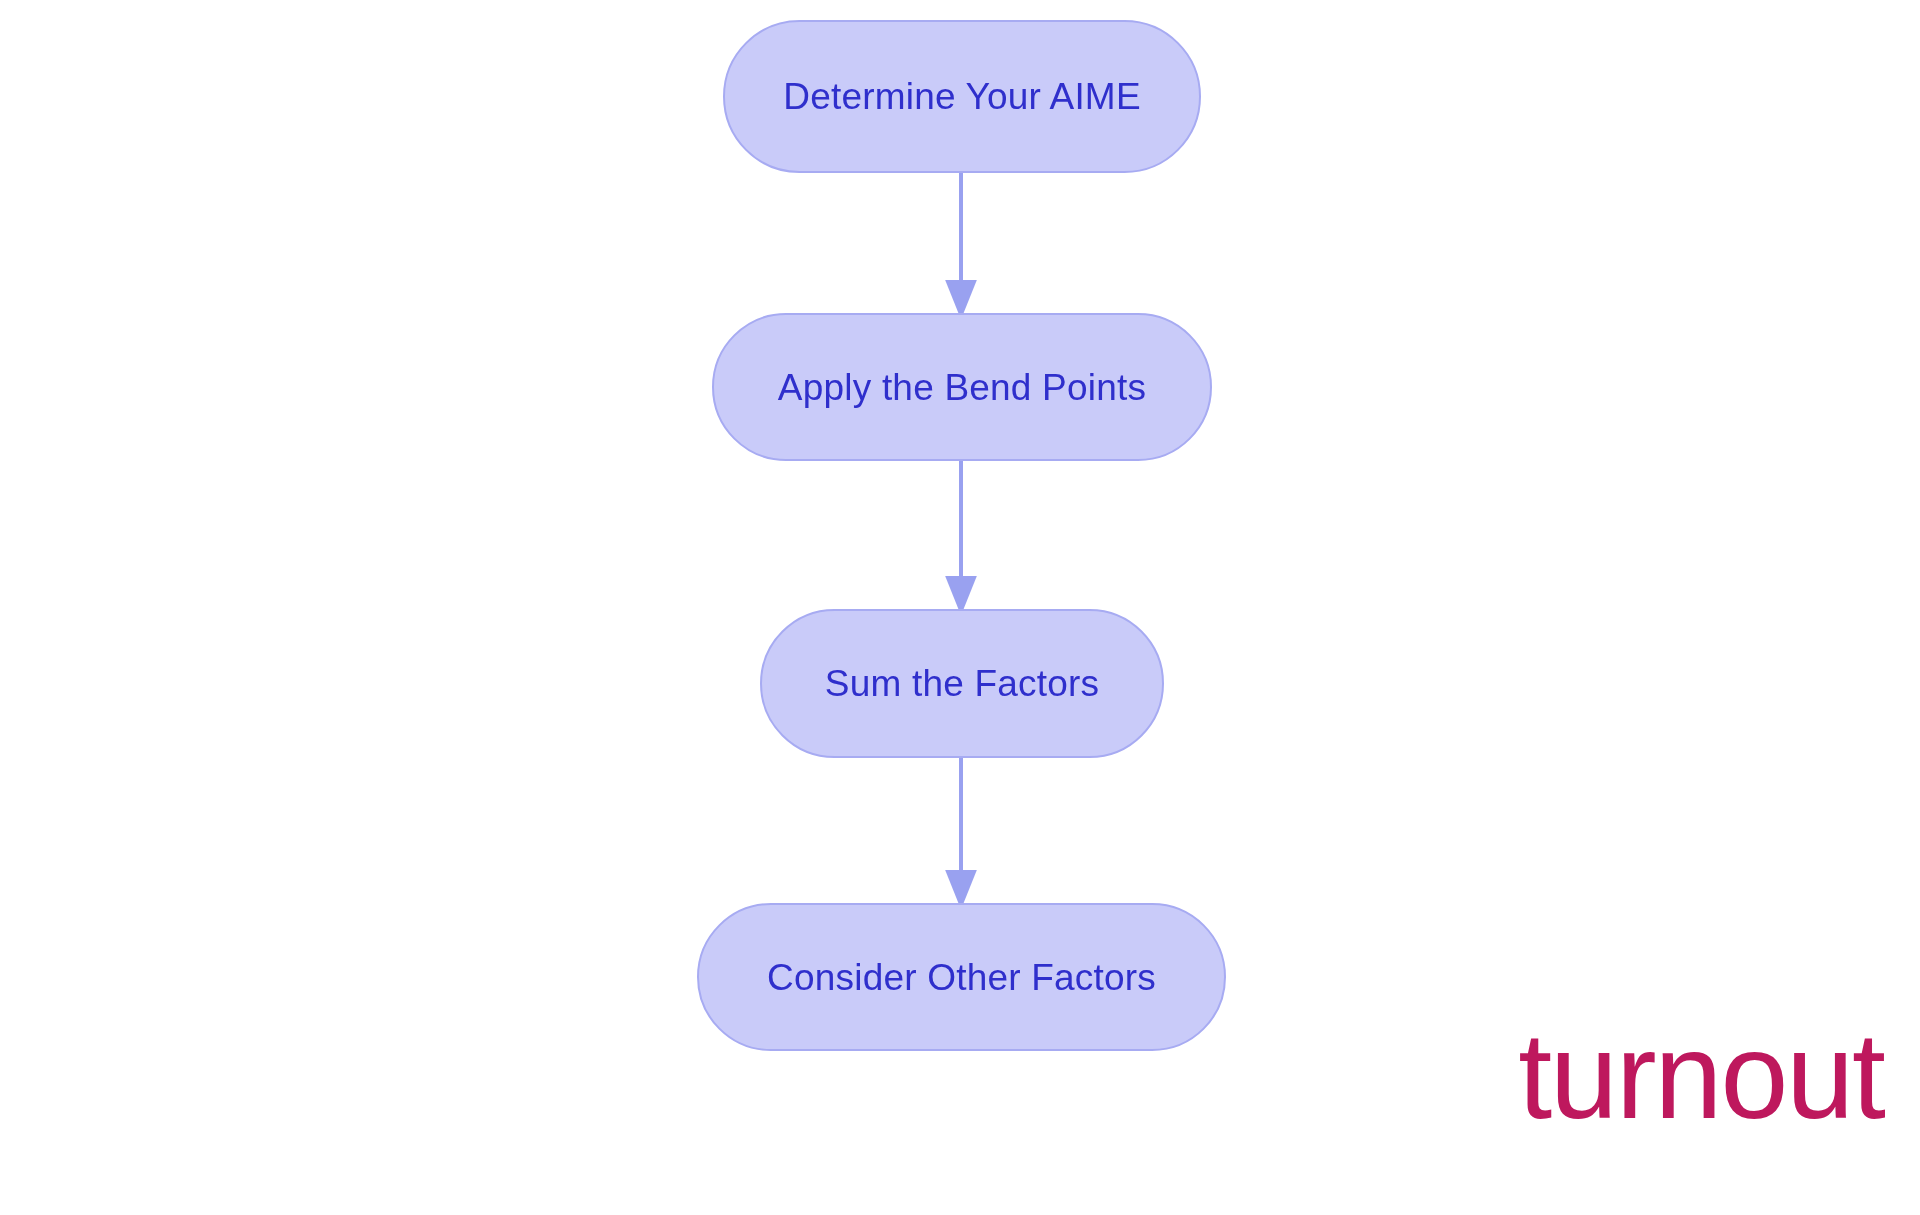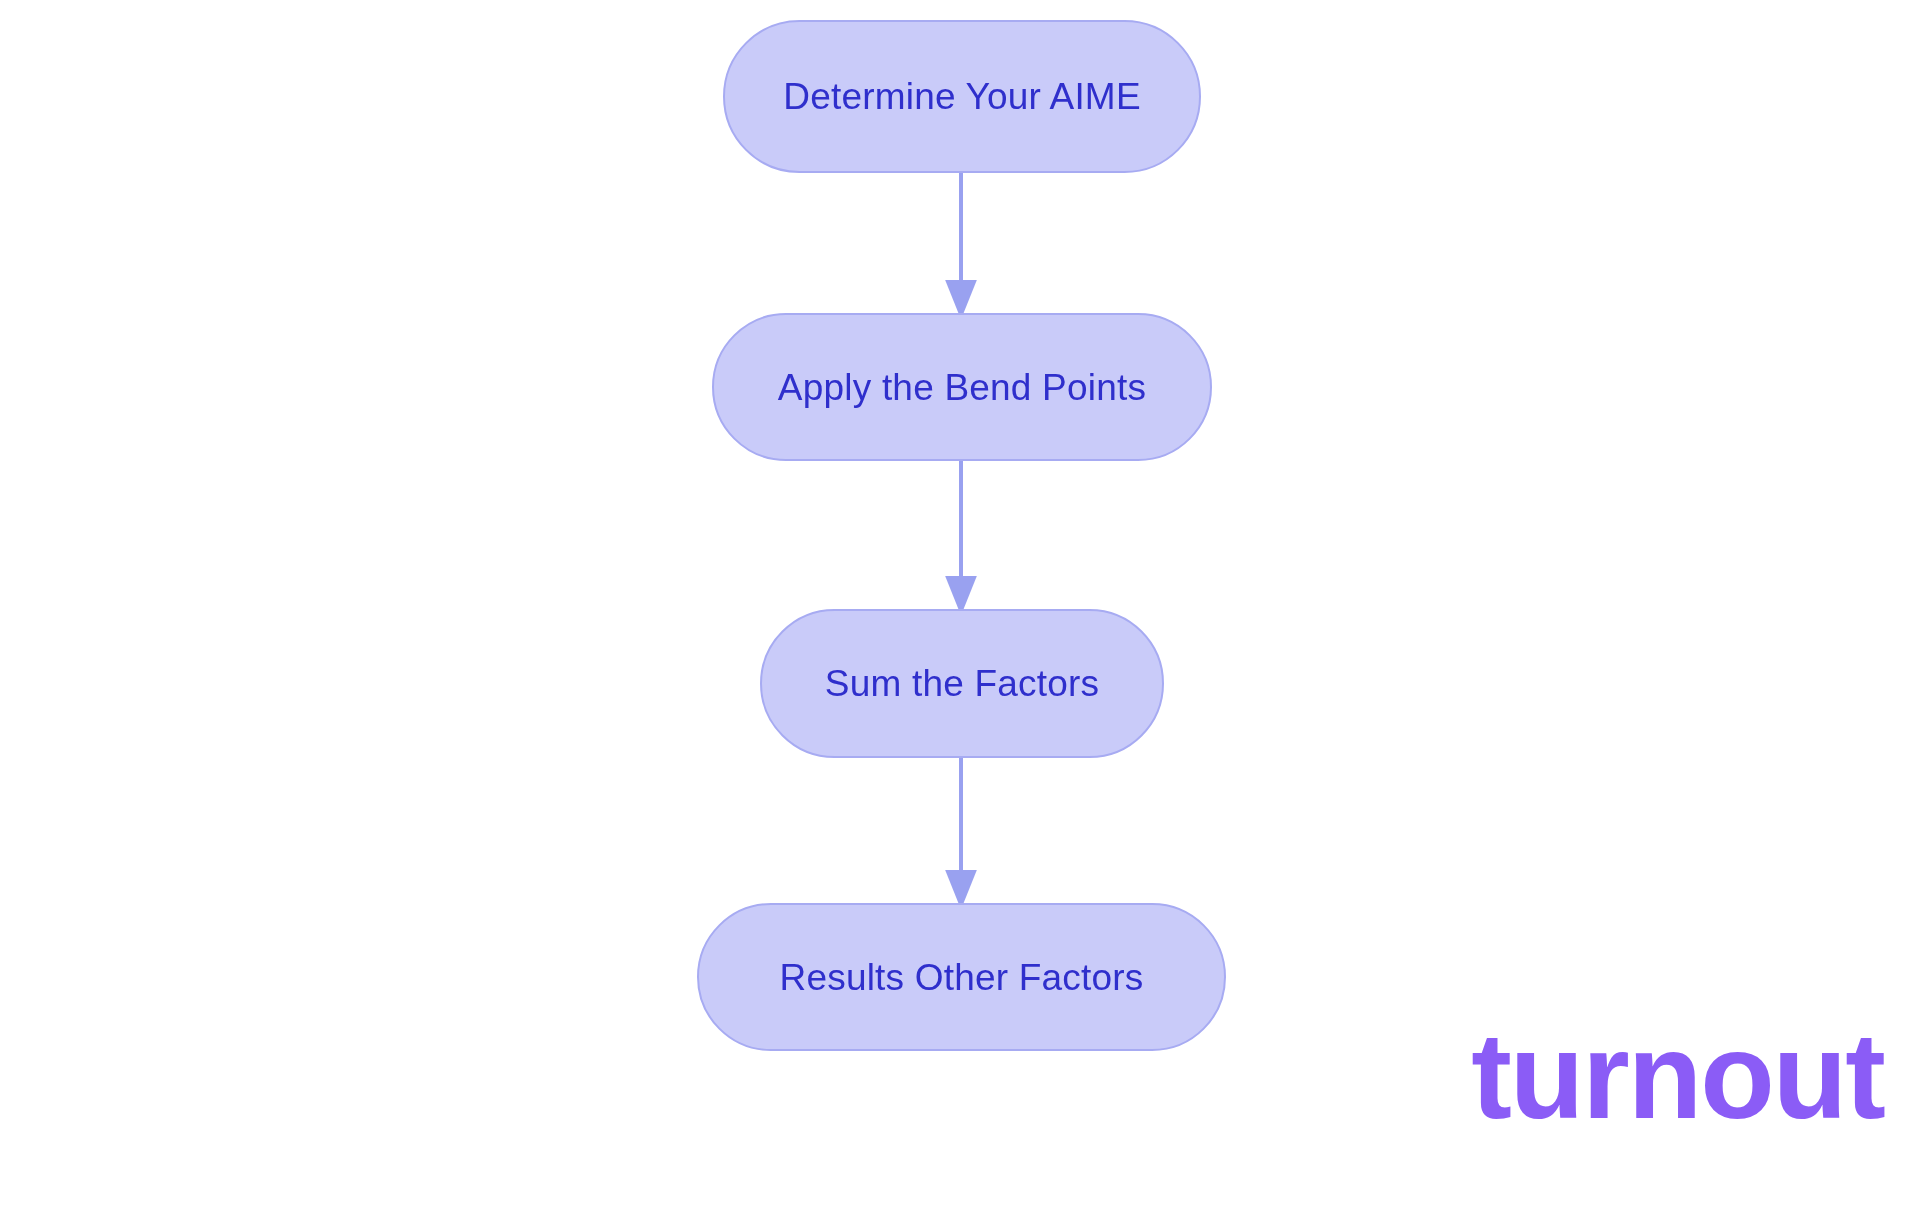--- a/index.html
+++ b/index.html
@@ -59,25 +59,25 @@
     height: 1215px;
     pointer-events: none;
   }
 
   
   #brand-logo {
     position: absolute;
     right: 36px;
     bottom: 28px;
     font-family: "Liberation Sans", sans-serif;
-    font-weight: bold;
+    font-weight: normal;
     font-size: 122px;
     line-height: 1;
     letter-spacing: -2px;
-    color: #8b5cf6;
+    color: #be185d;
     user-select: none;
   }
 </style>
 </head>
 <body>
 
 <div id="flowchart-canvas">
 
   <svg id="connectors" viewBox="0 0 1920 1215" width="1920" height="1215" xmlns="http://www.w3.org/2000/svg">
     <defs>
@@ -99,18 +99,18 @@
 
   <div class="node" id="node-1">
     <span class="node-label">Apply the Bend Points</span>
   </div>
 
   <div class="node" id="node-2">
     <span class="node-label">Sum the Factors</span>
   </div>
 
   <div class="node" id="node-3">
-    <span class="node-label">Results Other Factors</span>
+    <span class="node-label">Consider Other Factors</span>
   </div>
 
   <div id="brand-logo">turnout</div>
 
 </div>
 
 </body></html>

